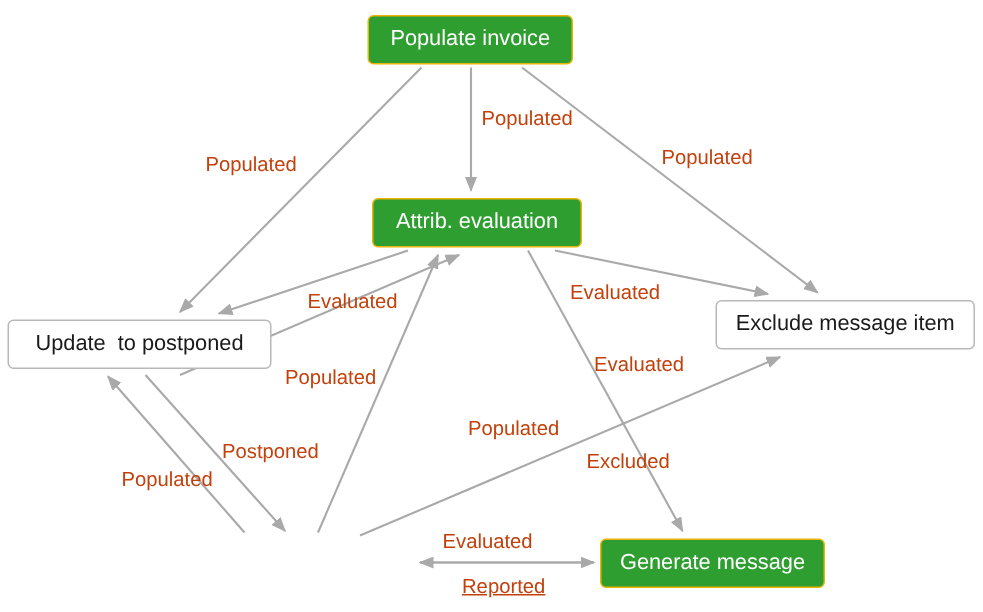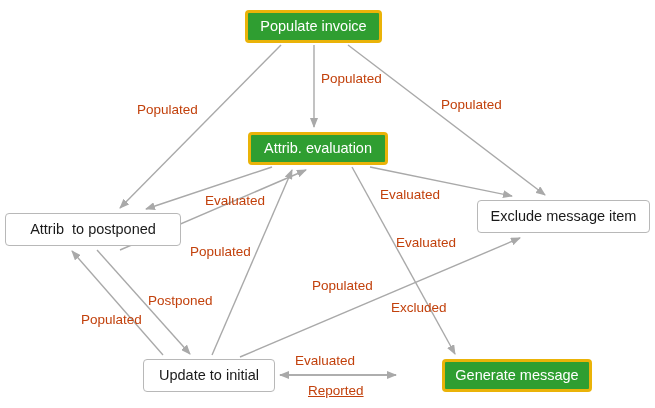--- a/index.html
+++ b/index.html
@@ -3,21 +3,21 @@
 <meta charset="utf-8">
 <style>
   html,body{margin:0;padding:0;background:#ffffff;}
   body{width:655px;height:408px;overflow:hidden;
        font-family:"Liberation Sans","DejaVu Sans",sans-serif;}
   #stage{position:relative;width:655px;height:408px;background:#ffffff;}
   #edges{position:absolute;left:0;top:0;width:655px;height:408px;}
   .node{position:absolute;box-sizing:border-box;display:flex;
         align-items:center;justify-content:center;
         border-radius:4px;font-size:14.5px;white-space:pre;line-height:1;}
-  .node.green{background:#2f9e31;border:3px solid #eab308;color:#ffffff;}
+  .node.green{background:#2f9e31;border:1px solid #eab308;color:#ffffff;}
   .node.plain{background:#ffffff;border:1px solid #b8b8b8;color:#1a1a1a;}
   .edge-label{position:absolute;color:#c2410c;font-size:13.5px;
               white-space:nowrap;line-height:1;background:transparent;}
 </style>
 </head>
 <body>
 
 <div id="stage">
 
   <svg id="edges" viewBox="0 0 655 408" xmlns="http://www.w3.org/2000/svg">
@@ -58,32 +58,29 @@
 
   <div class="node green" style="left:245px;top:10px;width:137px;height:33px;">
     <span>Populate invoice</span>
   </div>
 
   <div class="node green" style="left:248px;top:132px;width:140px;height:33px;text-align:right;">
     <span>Attrib. evaluation</span>
   </div>
 
   <div class="node plain" style="left:5px;top:213px;width:176px;height:33px;">
-    <span>Attrib  to postponed</span>
+    <span>Update  to postponed</span>
   </div>
 
   <div class="node plain" style="left:477px;top:200px;width:173px;height:33px;">
     <span>Exclude message item</span>
   </div>
 
-  <div class="node plain" style="left:143px;top:359px;width:132px;height:33px;">
-    <span>Update to initial</span>
-  </div>
 
-  <div class="node green" style="left:400px;top:359px;width:150px;height:33px;margin-left:42px;">
+  <div class="node green" style="left:400px;top:359px;width:150px;height:33px;">
     <span>Generate message</span>
   </div>
 
   <div class="edge-label" style="left:137px;top:103px;">Populated</div>
   <div class="edge-label" style="left:321px;top:72px;">Populated</div>
   <div class="edge-label" style="left:441px;top:98px;">Populated</div>
   <div class="edge-label" style="left:205px;top:194px;">Evaluated</div>
   <div class="edge-label" style="left:380px;top:188px;">Evaluated</div>
   <div class="edge-label" style="left:396px;top:236px;">Evaluated</div>
   <div class="edge-label" style="left:190px;top:245px;">Populated</div>

